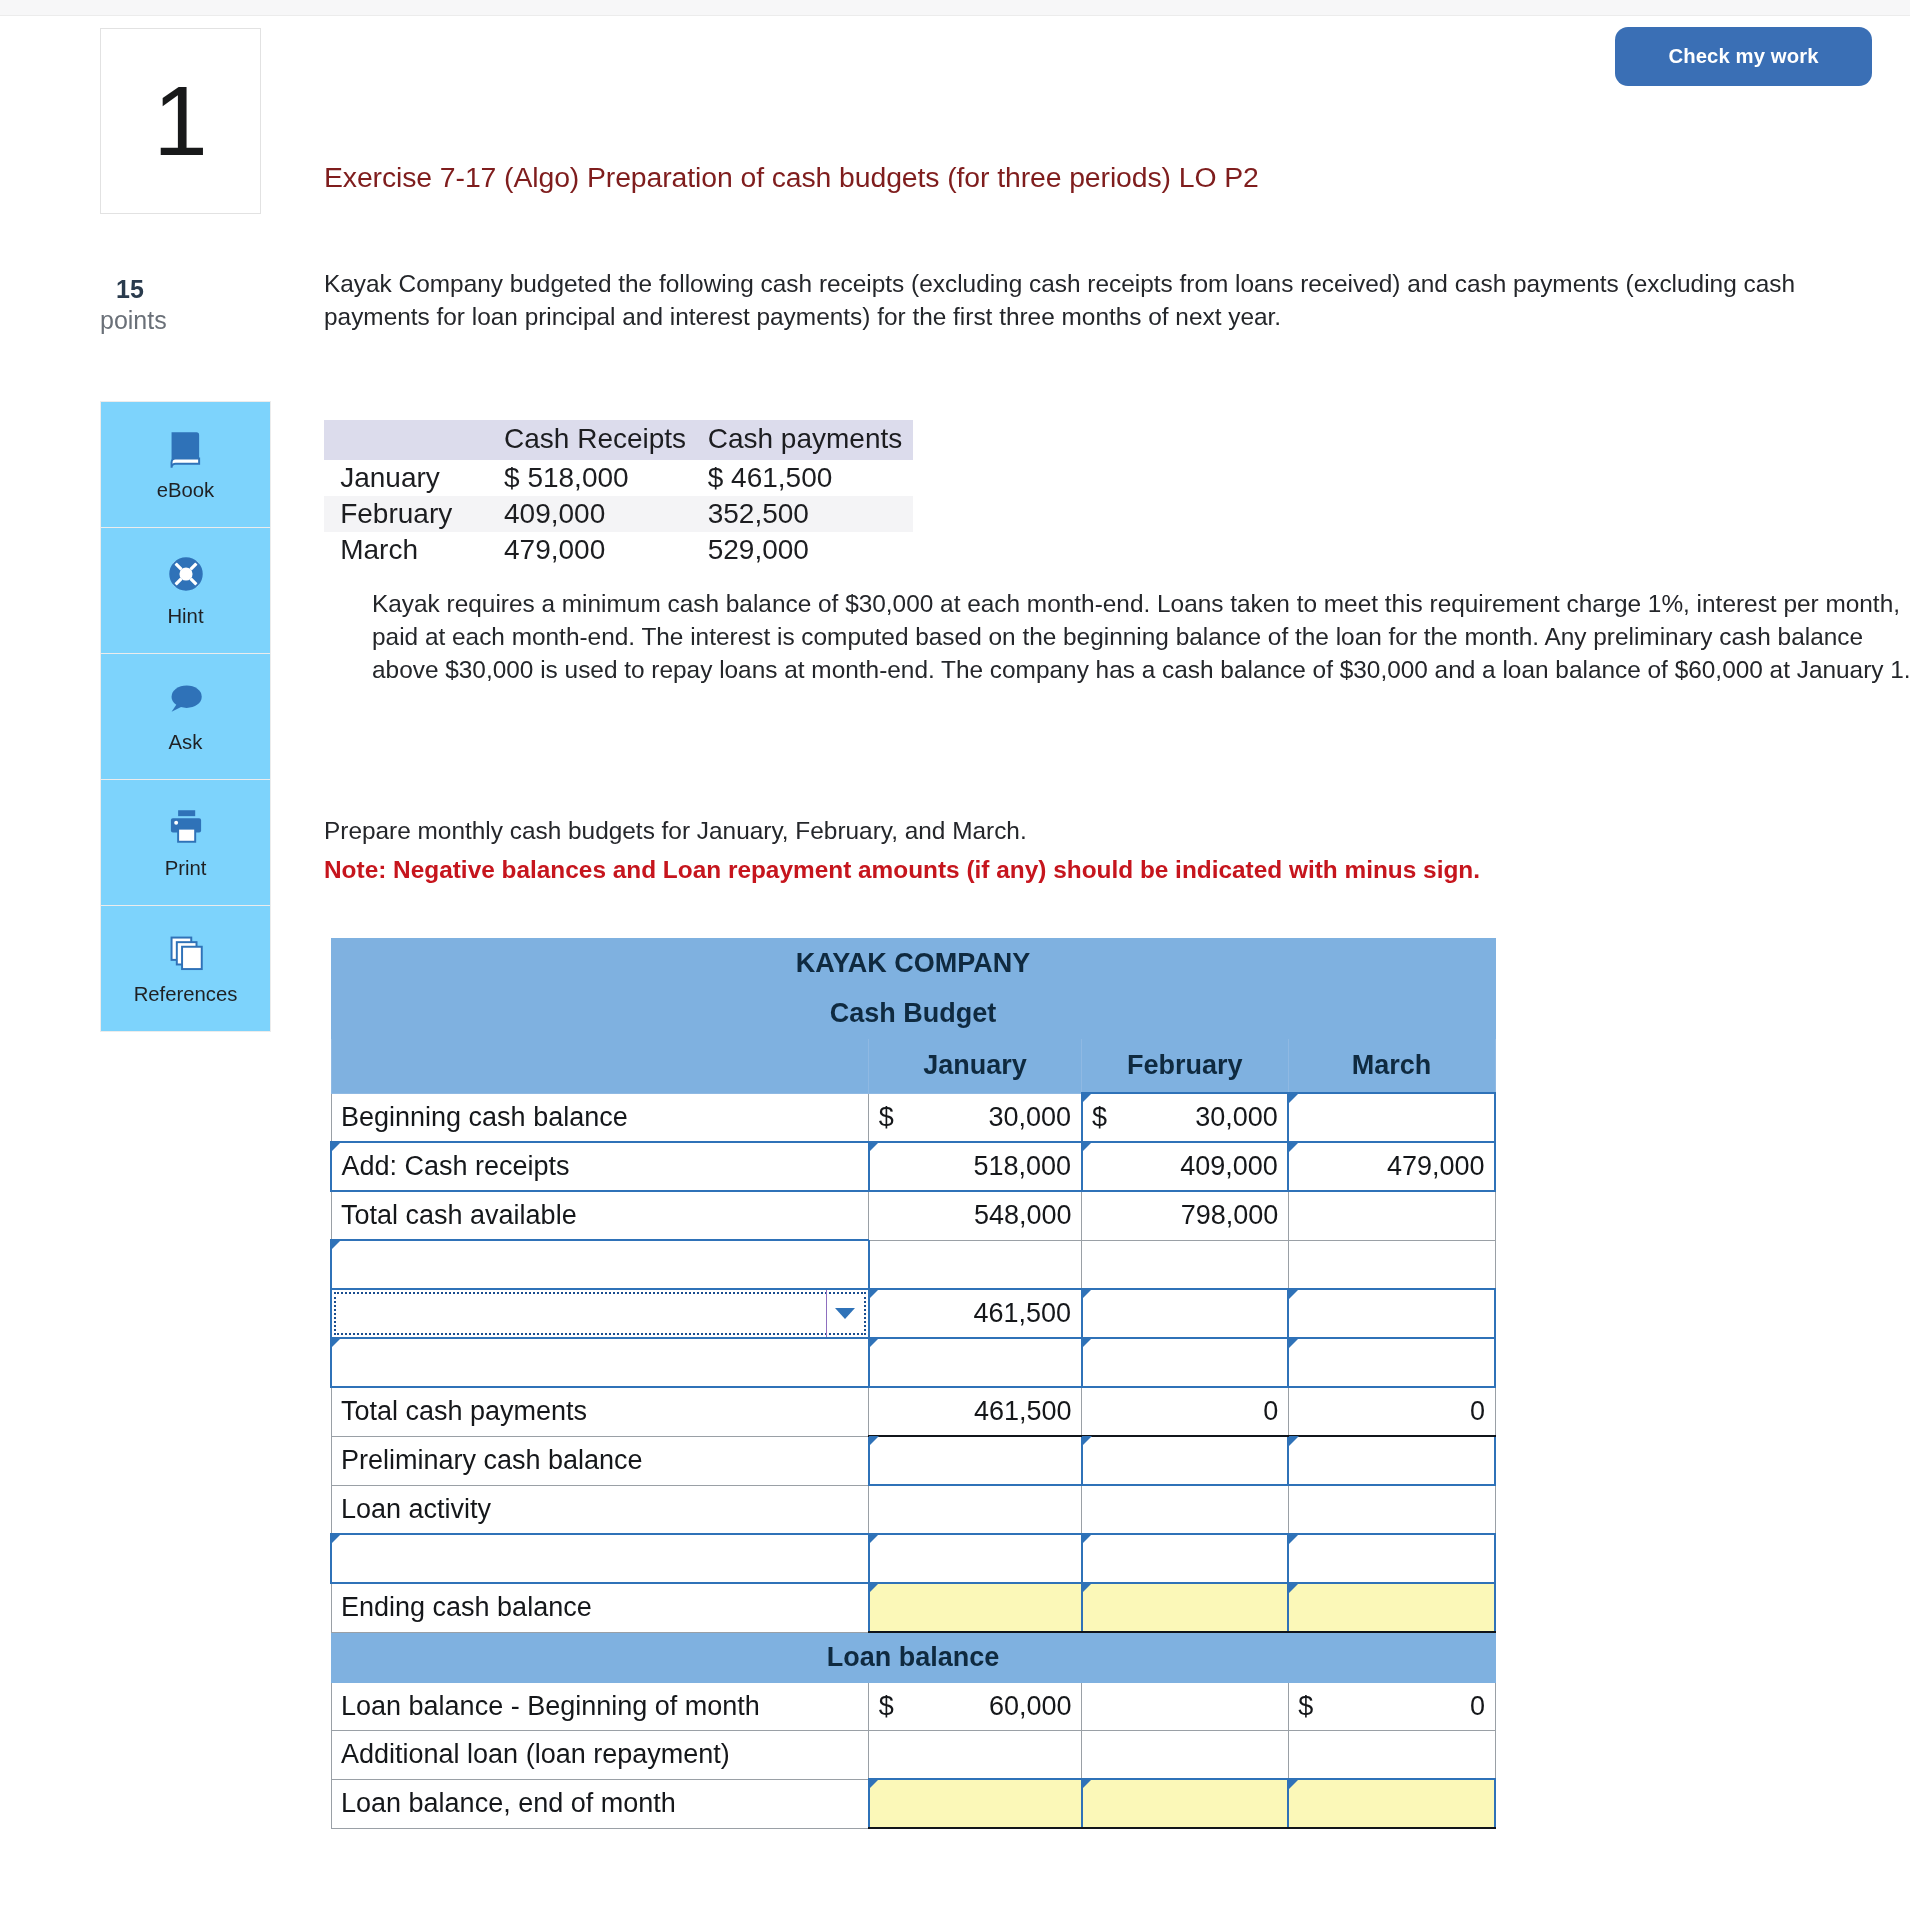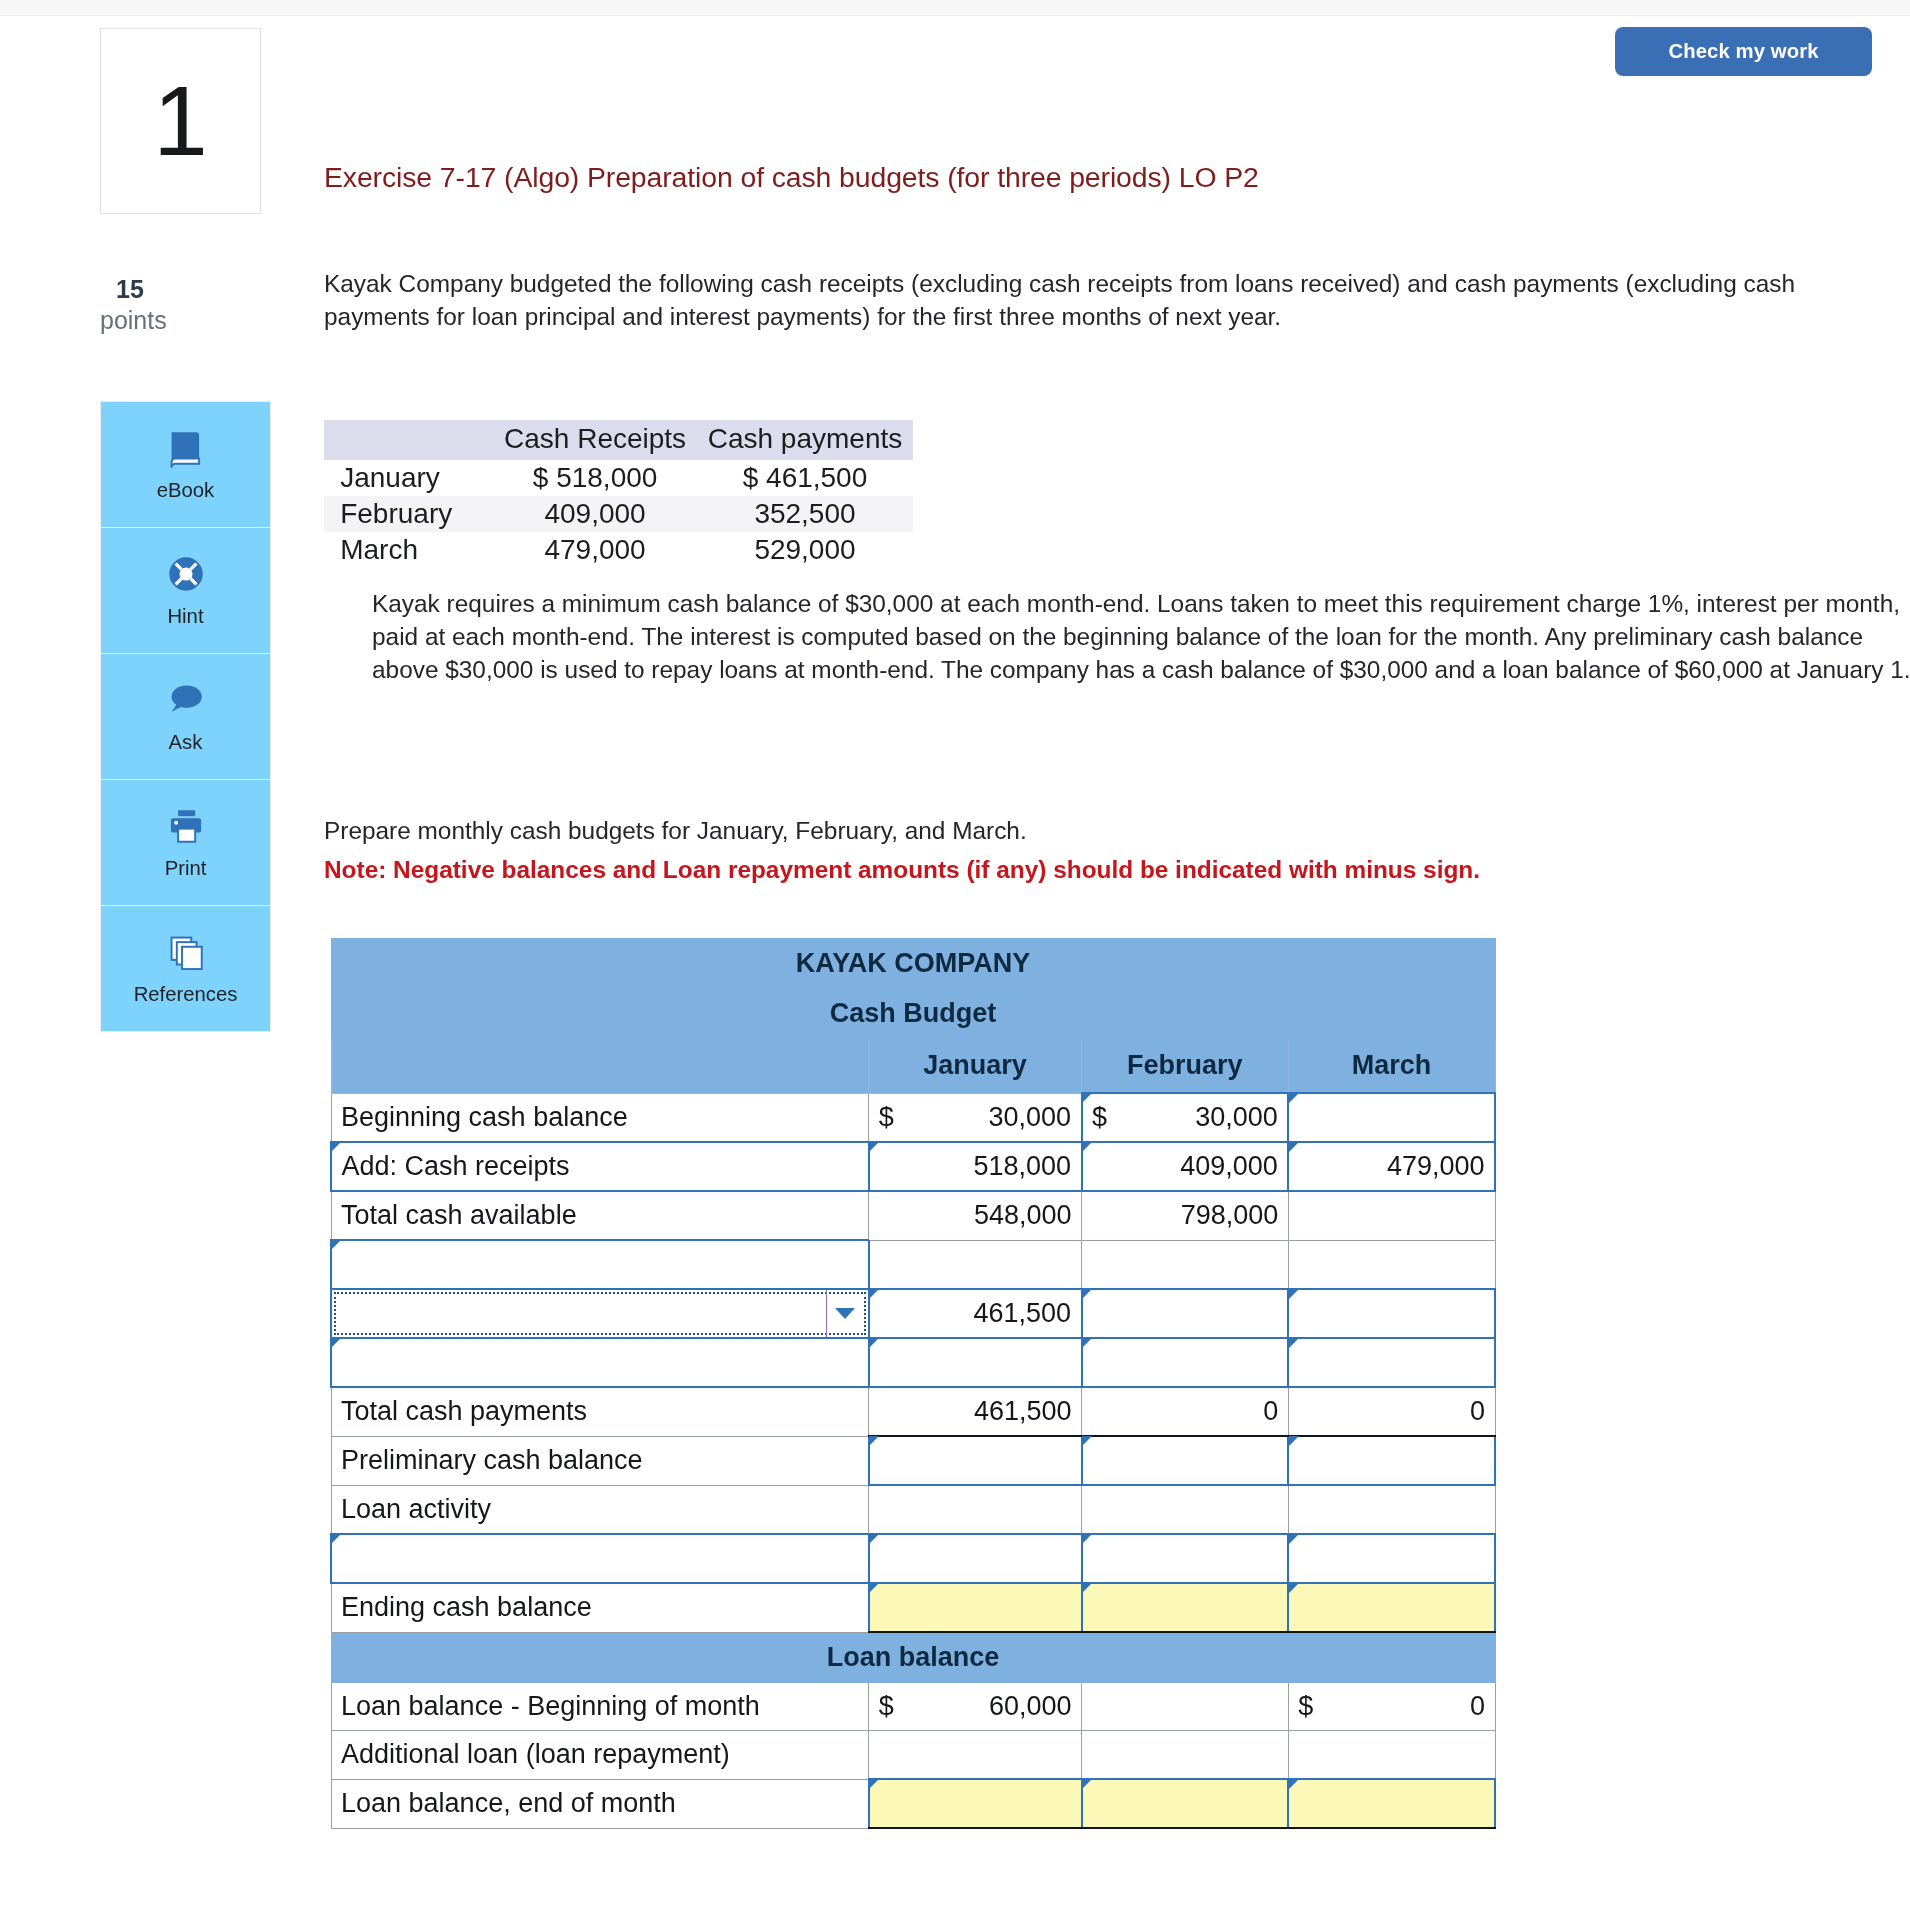--- a/index.html
+++ b/index.html
@@ -8,22 +8,22 @@
     width: 1911px;
     font-family: "Liberation Sans", sans-serif;
     -webkit-font-smoothing: antialiased;
   }
   .page { position: relative; width: 1911px; height: 1926px; background:#fff; overflow:hidden; }
 
   .topbar { position:absolute; left:0; top:0; width:1911px; height:15px; background:#f7f7f8; border-bottom:0.7px solid #ececec; }
 
   
   .check-btn{
-    position:absolute; left:1615px; top:27px; width:257px; height:49px;
-    background:#3a6fb5; color:#ffffff; border:none; border-radius:8px;
+    position:absolute; left:1615px; top:27px; width:257px; height:59px;
+    background:#3a6fb5; color:#ffffff; border:none; border-radius:13px;
     font-size:20.3px; font-weight:bold; letter-spacing:0.1px;
     display:flex; align-items:center; justify-content:center; cursor:pointer;
     font-family:"Liberation Sans", sans-serif;
   }
 
   
   .qnum{
     position:absolute; left:100px; top:28.4px; width:159px; height:184px;
     border:0.7px solid #e2e2e2; background:#fff;
     display:flex; align-items:center; justify-content:center;
@@ -68,21 +68,21 @@
   .monotbl{
     position:absolute; left:324px; top:420px;
     border-collapse:collapse;
     font-family:Liberation Sans, sans-serif;
     font-size:28px; color:#1c1d20;
   }
   .monotbl th{ background:#dcdcec; font-weight:normal; padding:2.7px 10.8px 5.4px 10.8px; text-align:right; }
   .monotbl th.blank{ background:#dcdcec; }
   .monotbl td{ padding:2px 10.8px; white-space:pre; }
   .monotbl td.lbl{ text-align:left; padding-left:16.2px; padding-right:41px;}
-  .monotbl td.num{ text-align:center; }
+  .monotbl td.num{ text-align:left; }
   .monotbl tr.alt td{ background:#f4f4f6; }
 
   
   .sheet{
     position:absolute; left:330px; top:938px;
     width:1166px;
     border-collapse:collapse;
     table-layout:fixed;
     font-size:27px; color:#15171a;
   }

